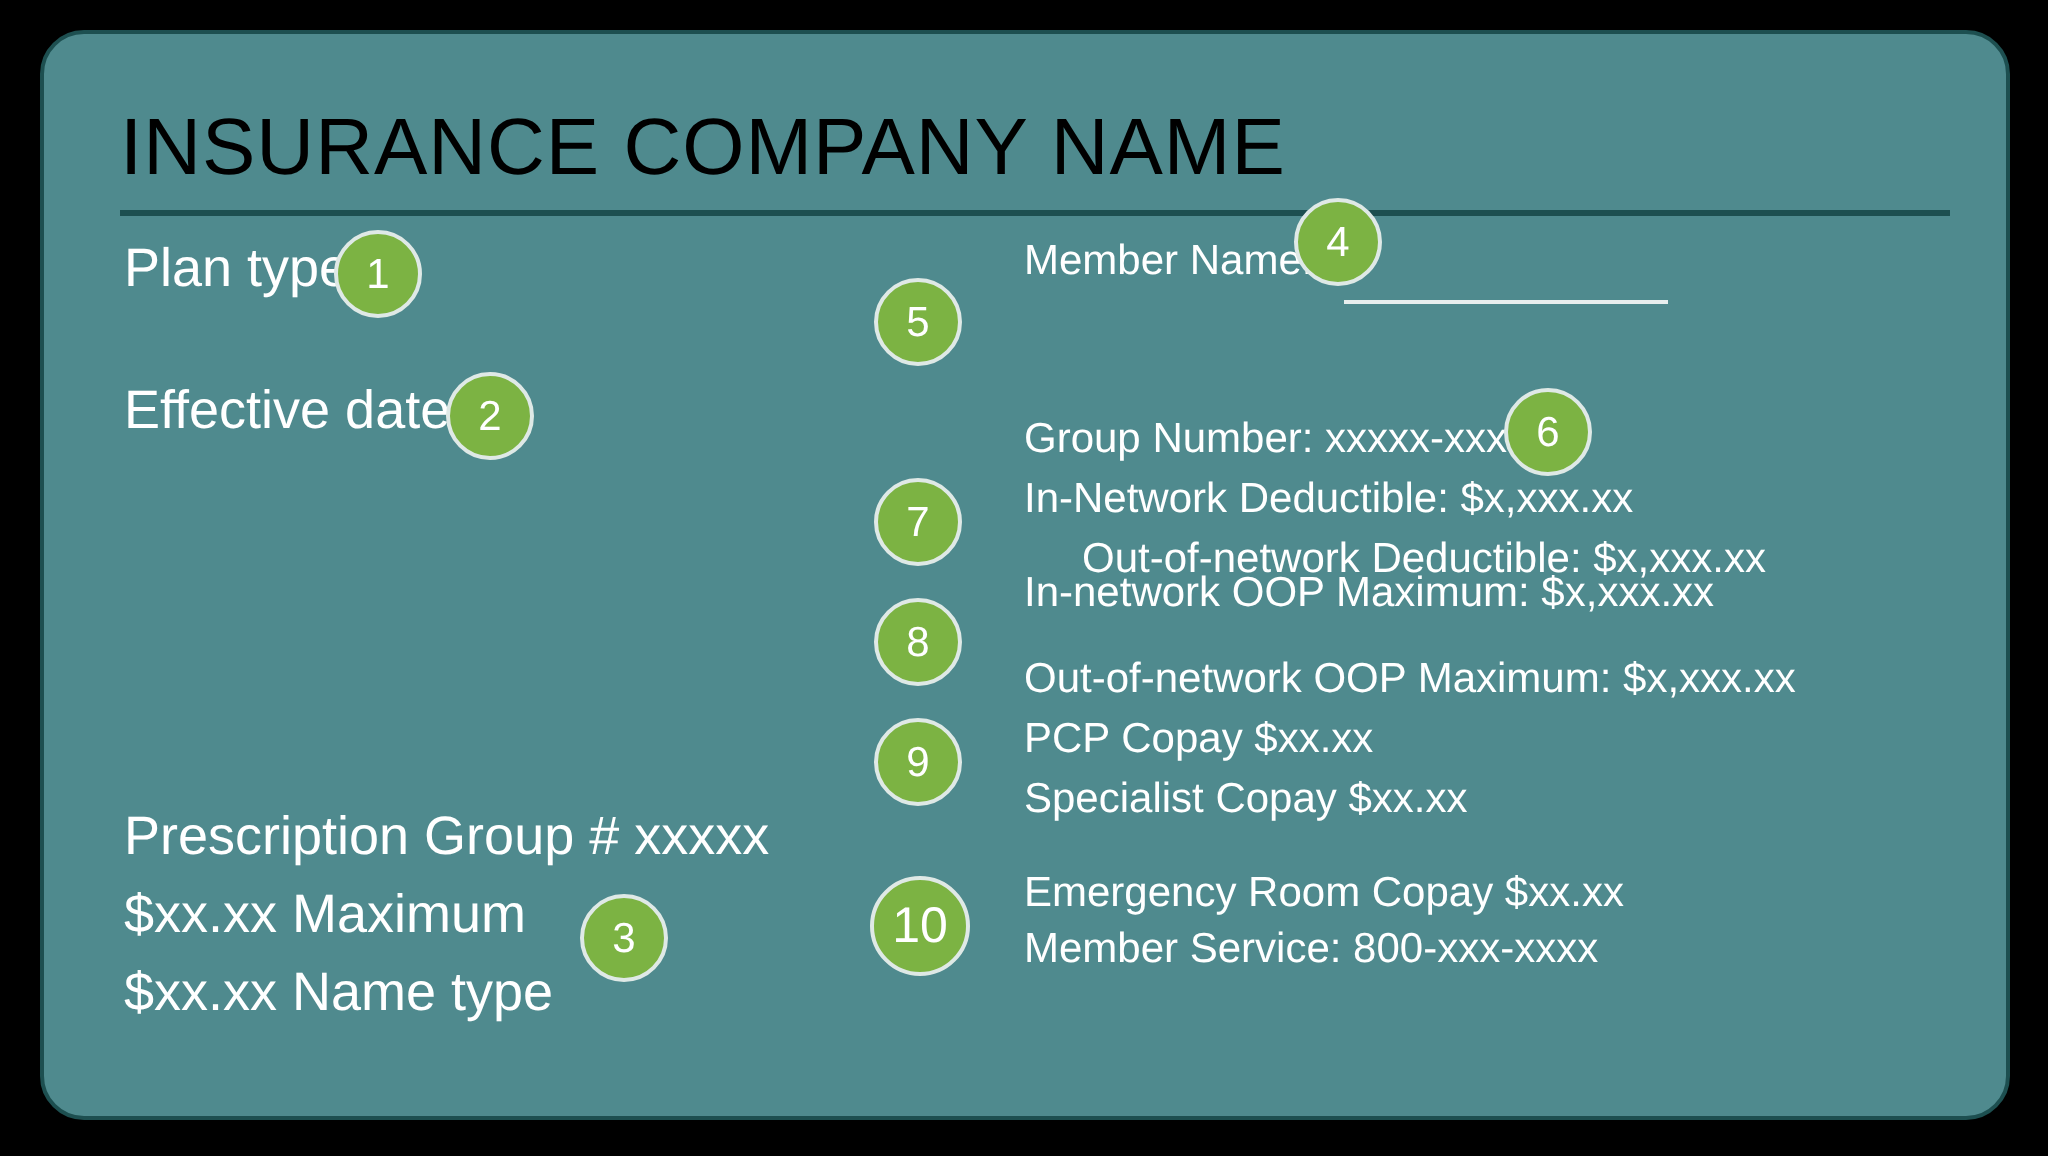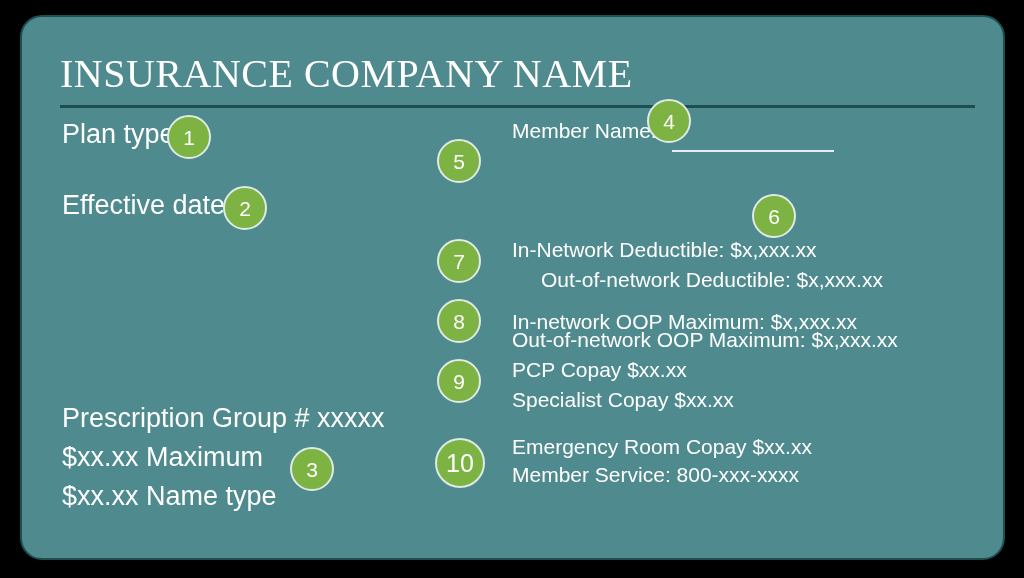--- a/index.html
+++ b/index.html
@@ -32,27 +32,26 @@
     border: 2px solid #1d4f50;
     border-radius: 22px;
     box-sizing: border-box;
     overflow: hidden;
   }
 
   #card-title {
     position: absolute;
     left: 38px;
     top: 34px;
-    color: #ffffff;
+    color: #000000;
     font-size: 40px;
     font-weight: normal;
     letter-spacing: 0.5px;
     line-height: 46px;
     white-space: nowrap;
-    font-family: Liberation Serif, serif;
   }
 
   #title-rule {
     position: absolute;
     left: 38px;
     top: 88px;
     width: 915px;
     height: 3px;
     background: #1d4f50;
   }
@@ -118,26 +117,27 @@
     <div class="text-line left-line" style="top:388px;">Prescription Group # xxxxx</div>
 
     <div class="text-line left-line" style="top:427px;">$xx.xx Maximum</div>
 
     <div class="text-line left-line" style="top:466px;">$xx.xx Name type</div>
 
     <div class="text-line right-line" style="top:103px;">Member Name:</div>
     <div id="member-name-rule"></div>
 
 
+    <div class="text-line right-line" style="top:192px;">Group Number: xxxxx-xxx</div>
 
     <div class="text-line right-line" style="top:222px;">In-Network Deductible: $x,xxx.xx</div>
 
     <div class="text-line right-line" style="top:252px;margin-left:29px;">Out-of-network Deductible: $x,xxx.xx</div>
 
-    <div class="text-line right-line" style="top:294px;">In-network OOP Maximum: $x,xxx.xx</div>
+    <div class="text-line right-line" style="top:269px;">In-network OOP Maximum: $x,xxx.xx</div>
 
     <div class="text-line right-line" style="top:312px;">Out-of-network OOP Maximum: $x,xxx.xx</div>
 
     <div class="text-line right-line" style="top:342px;">PCP Copay $xx.xx</div>
 
     <div class="text-line right-line" style="top:372px;">Specialist Copay $xx.xx</div>
 
     <div class="text-line right-line" style="top:402px;margin-top:17px;">Emergency Room Copay $xx.xx</div>
 
     <div class="text-line right-line" style="top:447px;">Member Service: 800-xxx-xxxx</div>

